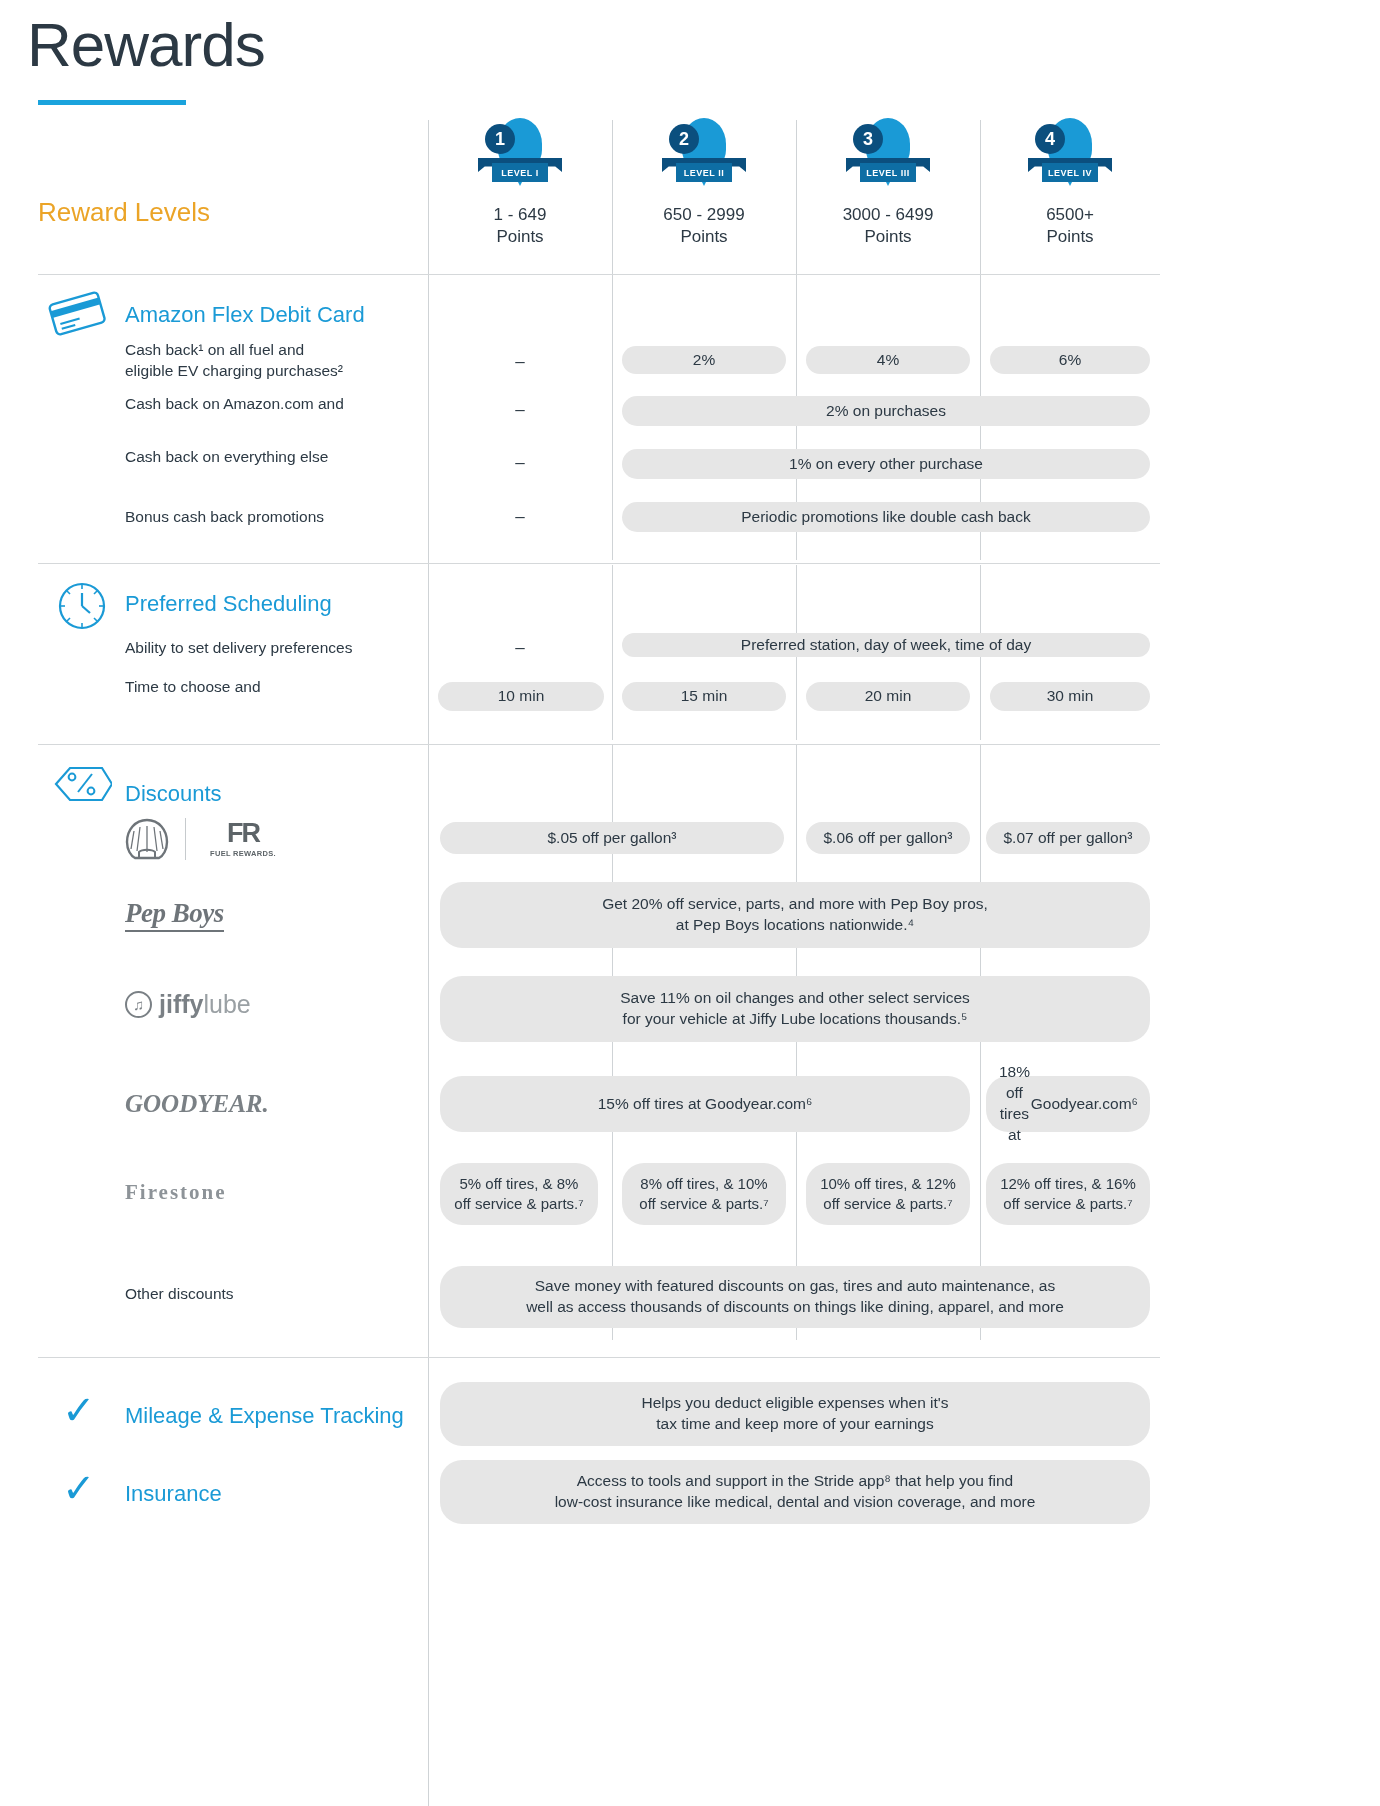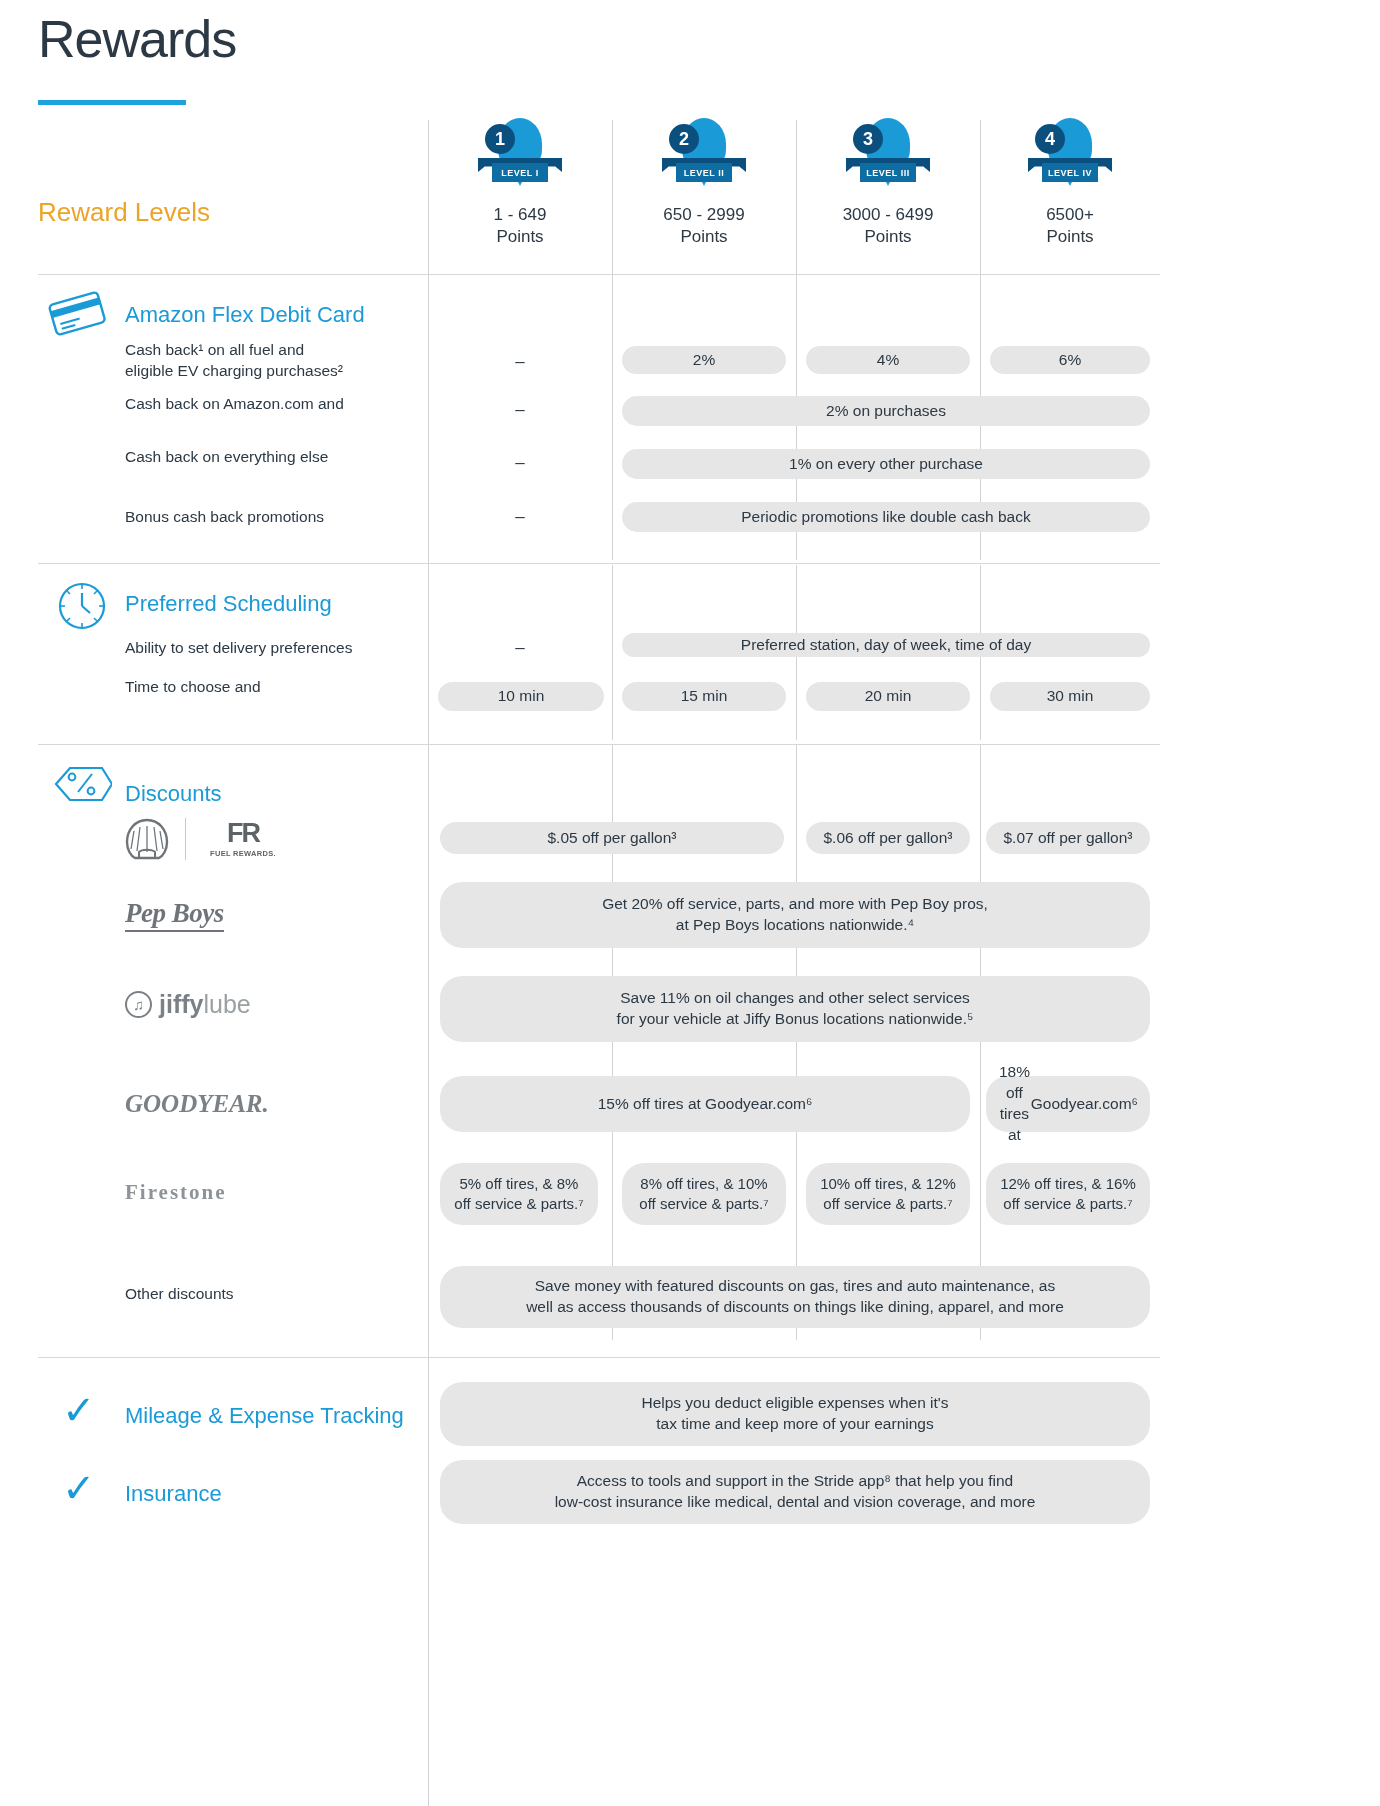--- a/index.html
+++ b/index.html
@@ -7,22 +7,22 @@
     width:1380px; height:1806px;
     background:#ffffff;
     font-family:"Liberation Sans", sans-serif;
     color:#232f3e;
     overflow:hidden;
   }
   .page{ position:relative; width:1380px; height:1806px; }
 
   
   .title{
-    position:absolute; left:38px; top:12px;
-    font-size:52px; font-weight:400; letter-spacing:-1px;
+    position:absolute; left:27px; top:12px;
+    font-size:62px; font-weight:400; letter-spacing:-1px;
     color:#2c3944; line-height:1.05;
   }
   .title-rule{
     position:absolute; left:38px; top:100px;
     width:148px; height:5px; background:#1aa3dd;
   }
 
   
   
   .colsep{ position:absolute; width:1px; background:#cfd3d6; }
@@ -296,21 +296,21 @@
     <div>Get 20% off service, parts, and more with Pep Boy pros,</div>
     <div>at Pep Boys locations nationwide.⁴</div>
   </div>
 
   <div class="brand jiffy" style="left:125px; top:990px;">
     <div class="jiffy-mark">♫</div>
     <div class="jiffy-txt"><b>jiffy</b><span>lube</span></div>
   </div>
   <div class="pill" style="left:440px; top:976px; width:710px; height:66px; flex-direction:column;">
     <div>Save 11% on oil changes and other select services</div>
-    <div>for your vehicle at Jiffy Bonus locations nationwide.⁵</div>
+    <div>for your vehicle at Jiffy Lube locations thousands.⁵</div>
   </div>
 
   <div class="brand goodyear" style="left:125px; top:1090px;">GOODYEAR.</div>
   <div class="pill" style="left:440px; top:1076px; width:530px; height:56px;">15% off tires at Goodyear.com⁶</div>
   <div class="pill" style="left:986px; top:1076px; width:164px; height:56px; ">
     <div>18% off tires at</div>
     <div>Goodyear.com⁶</div>
   </div>
 
   <div class="brand firestone" style="left:125px; top:1180px;">Firestone</div>

